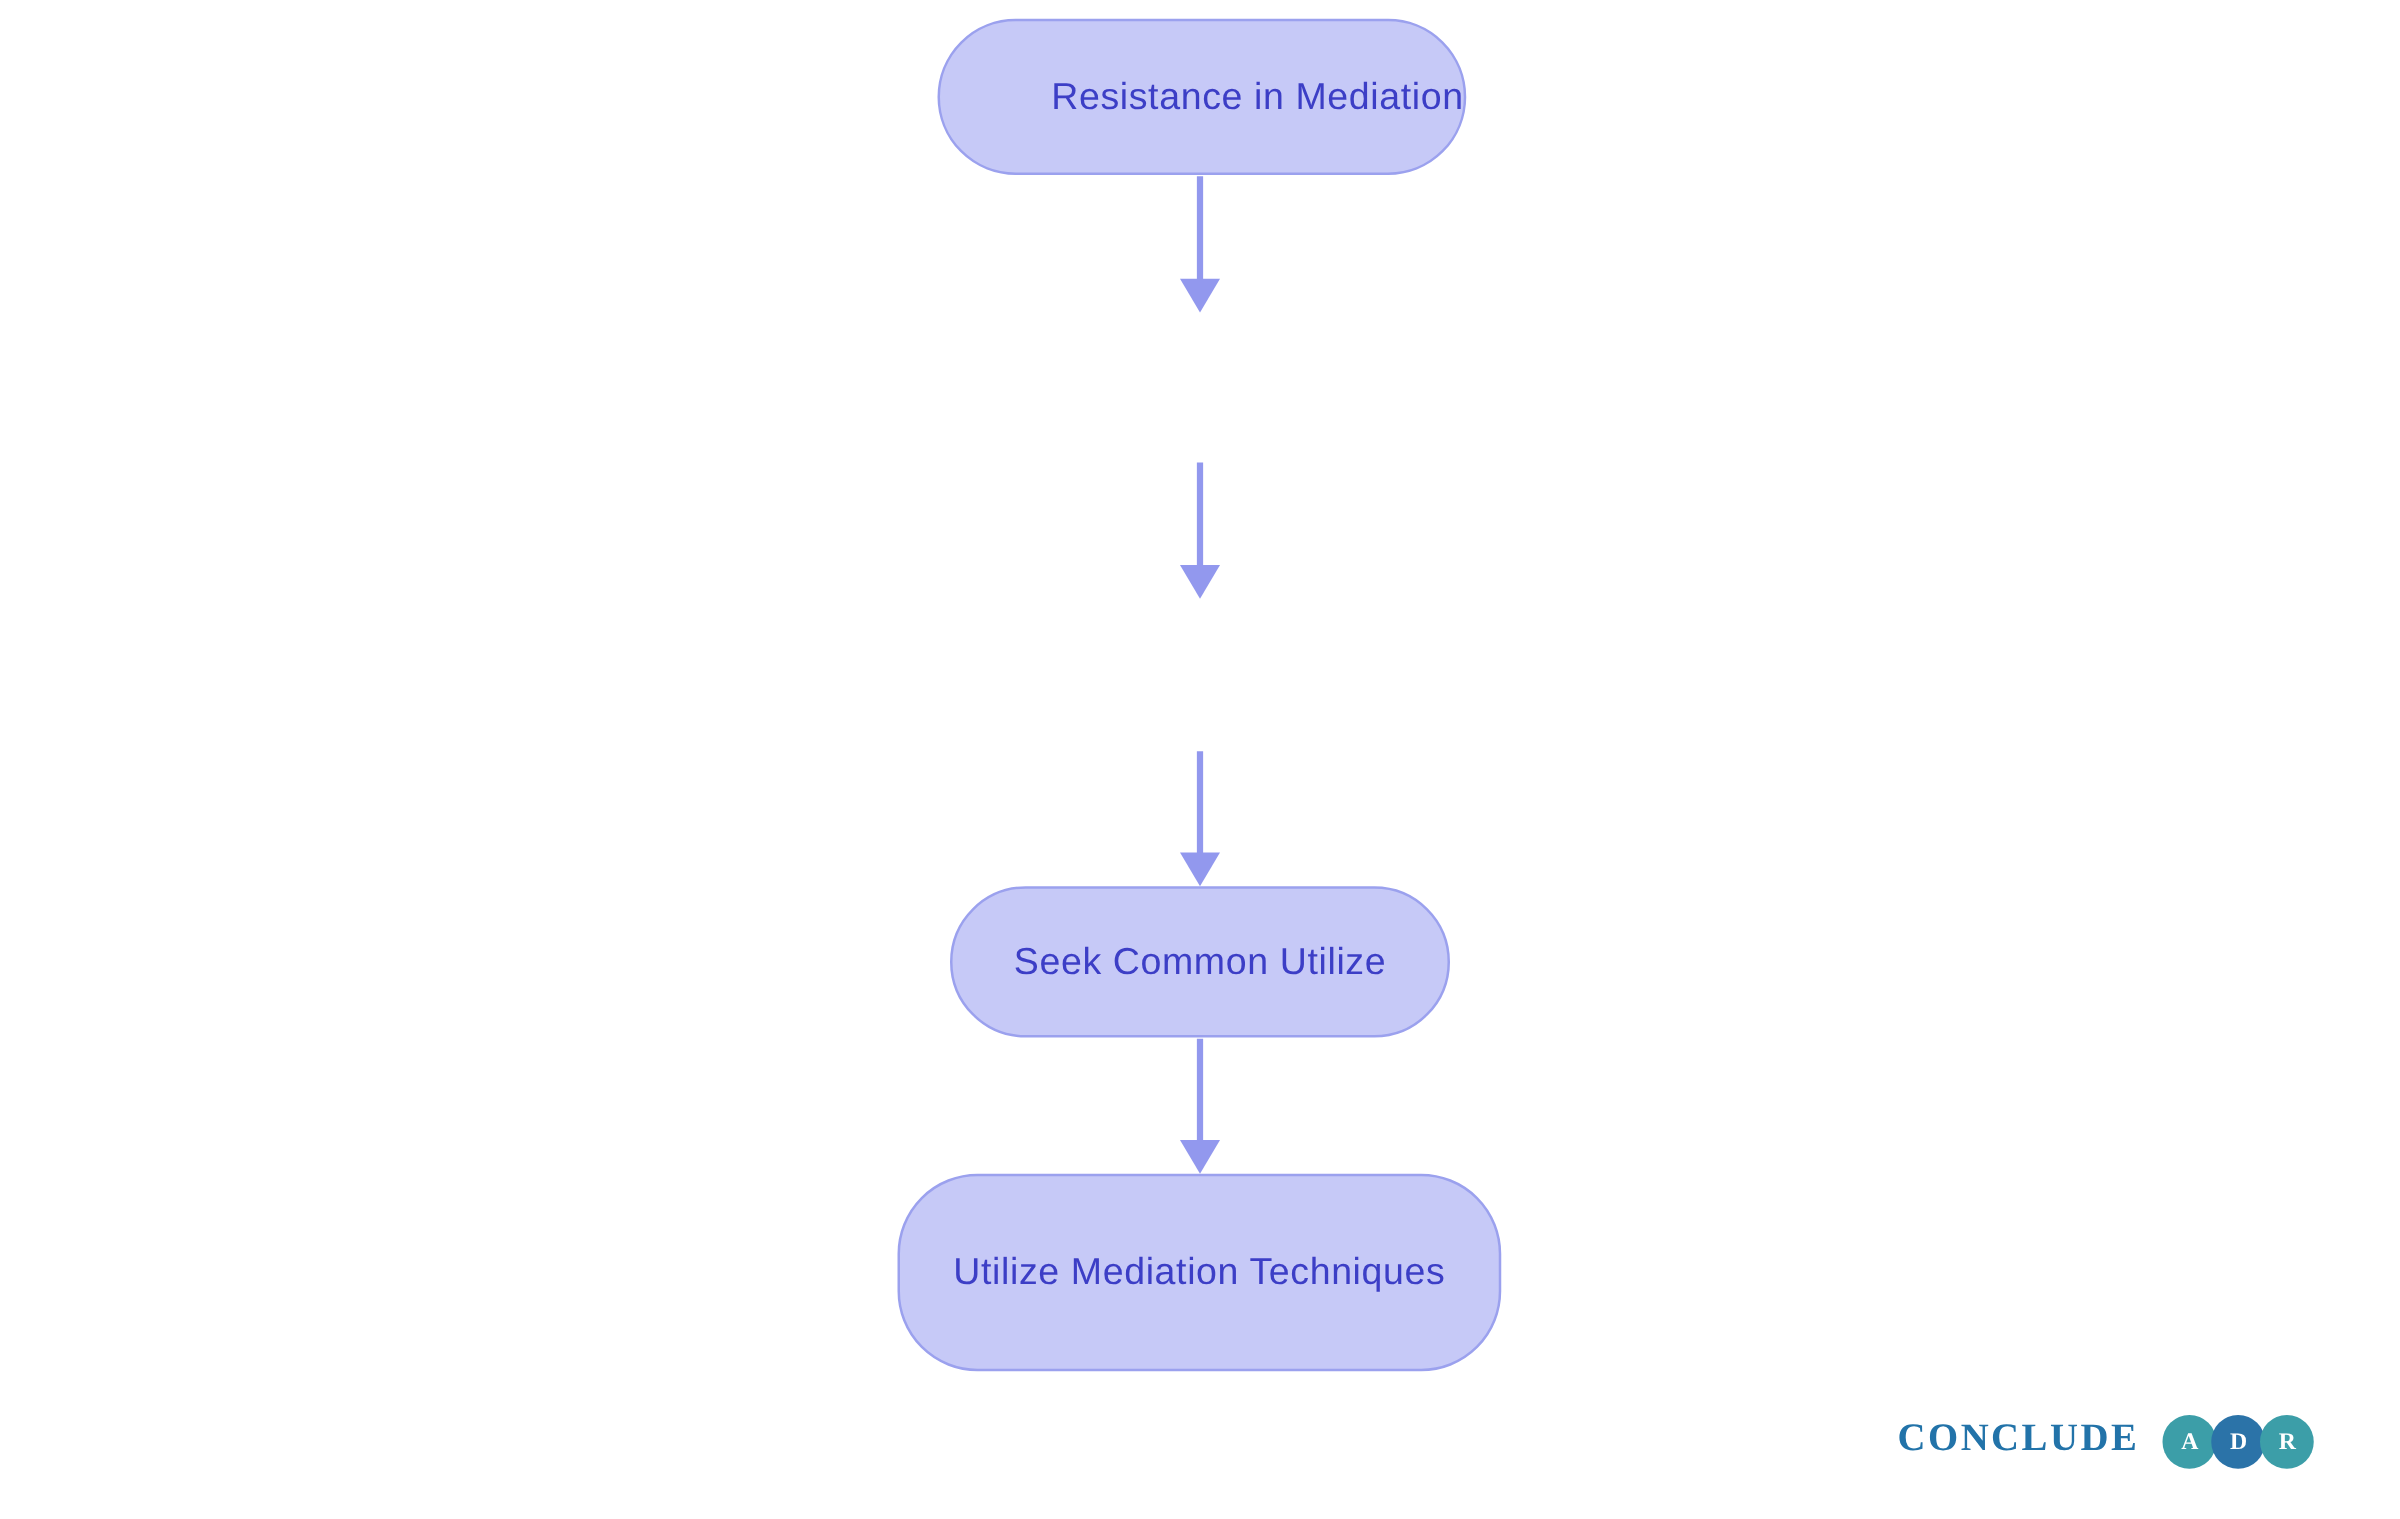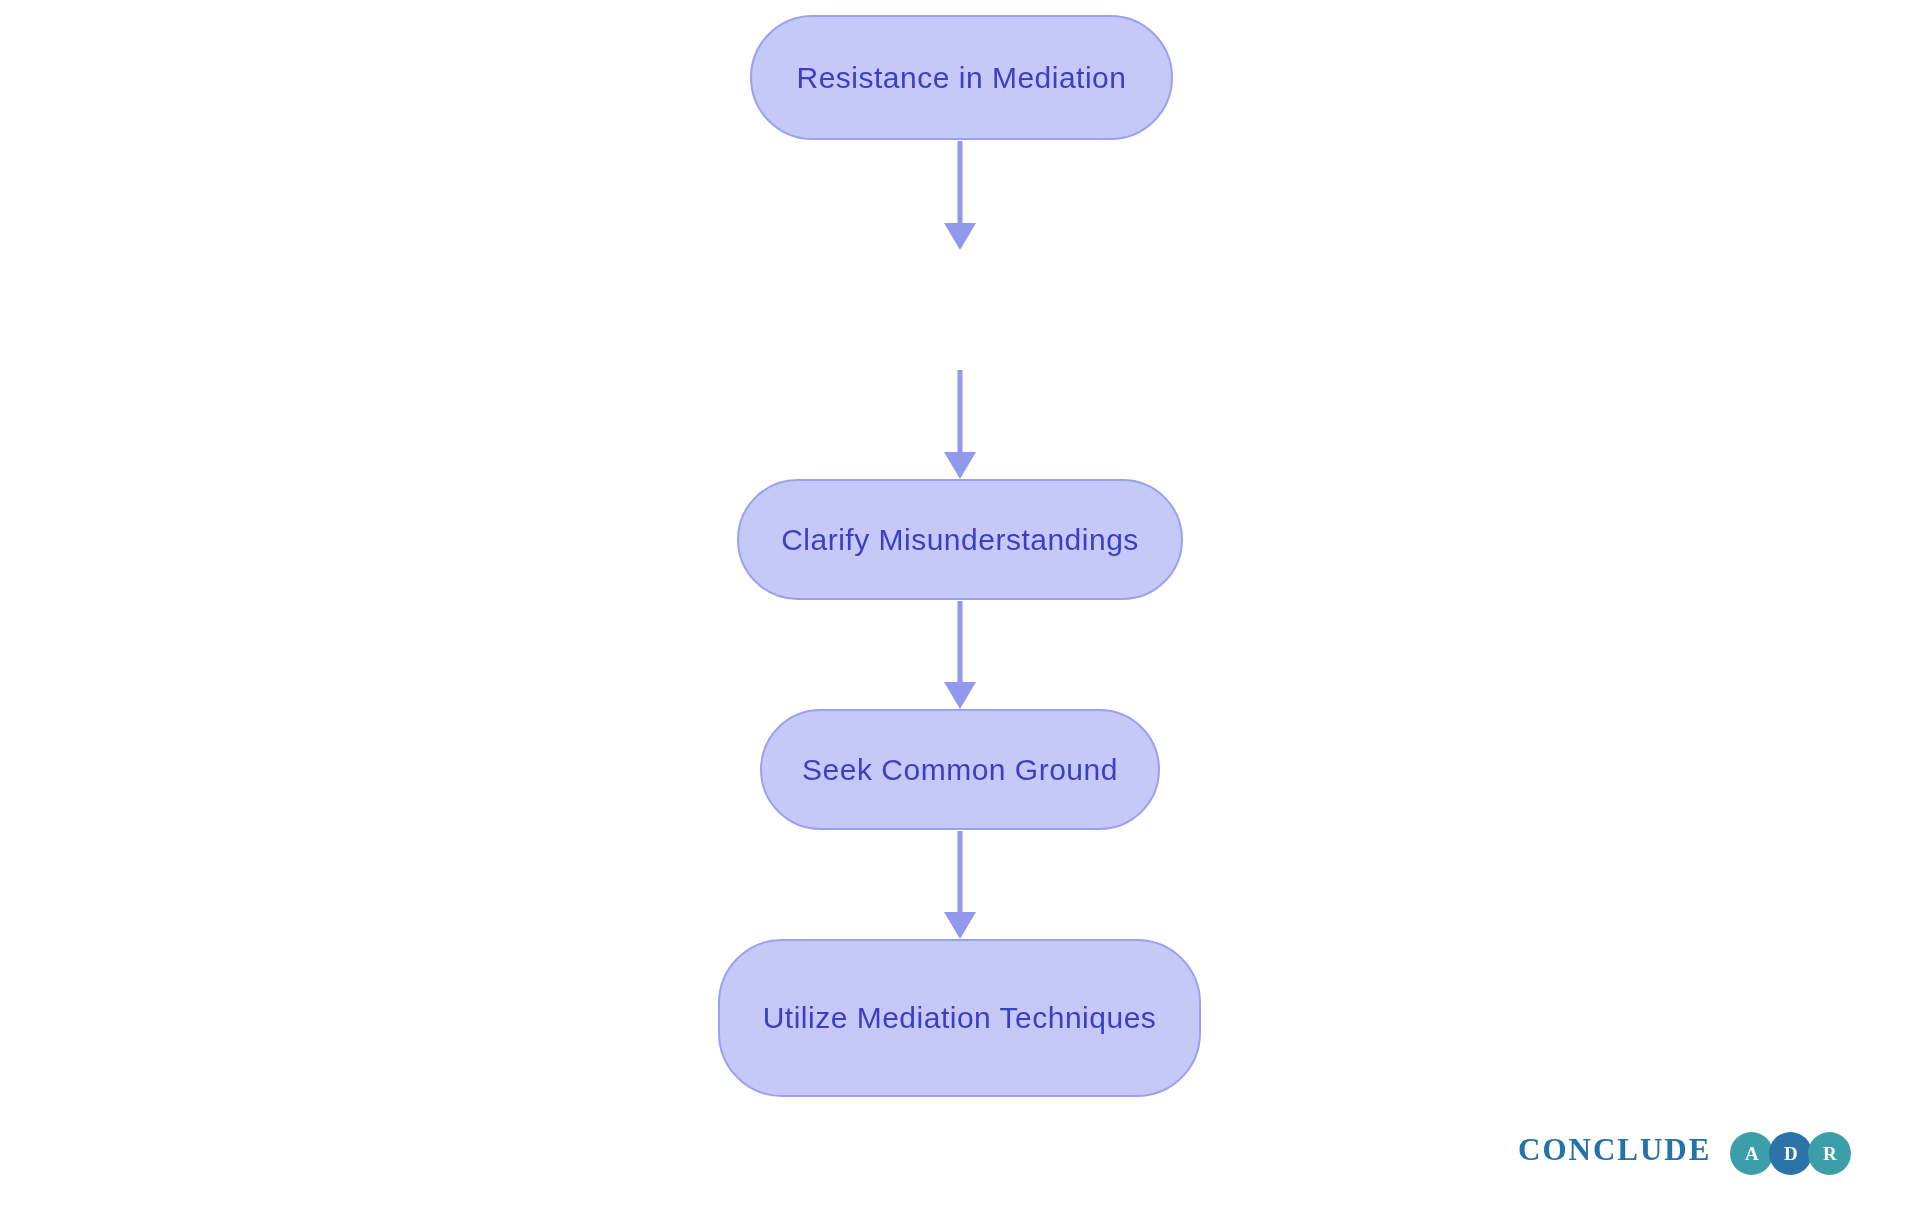--- a/index.html
+++ b/index.html
@@ -98,46 +98,43 @@
   .badge + .badge { margin-left: -4px; }
   .badge-a { z-index: 1; }
   .badge-d { z-index: 2; }
   .badge-r { z-index: 3; }
 </style>
 </head>
 <body>
 
 <div class="canvas">
 
-  <div class="node" style="left:750px; top:15px; width:423px; height:125px;">
+  <div class="node" style="left:750px; top:15px; width:423px; height:125px;justify-content:flex-end;">
     <span class="node-label">Resistance in Mediation</span>
   </div>
 
   <div class="arrow" style="top:141px; height:109px;">
     <div class="arrow-line"></div>
     <div class="arrow-head"></div>
   </div>
 
 
   <div class="arrow" style="top:370px; height:109px;">
     <div class="arrow-line"></div>
     <div class="arrow-head"></div>
   </div>
 
-  <div class="node" style="left:737px; top:479px; width:446px; height:121px;">
-    <span class="node-label">Clarify Misunderstandings</span>
-  </div>
 
   <div class="arrow" style="top:601px; height:108px;">
     <div class="arrow-line"></div>
     <div class="arrow-head"></div>
   </div>
 
   <div class="node" style="left:760px; top:709px; width:400px; height:121px;">
-    <span class="node-label">Seek Common Ground</span>
+    <span class="node-label">Seek Common Utilize</span>
   </div>
 
   <div class="arrow" style="top:831px; height:108px;">
     <div class="arrow-line"></div>
     <div class="arrow-head"></div>
   </div>
 
   <div class="node" style="left:718px; top:939px; width:483px; height:158px;">
     <span class="node-label">Utilize Mediation Techniques</span>
   </div>

